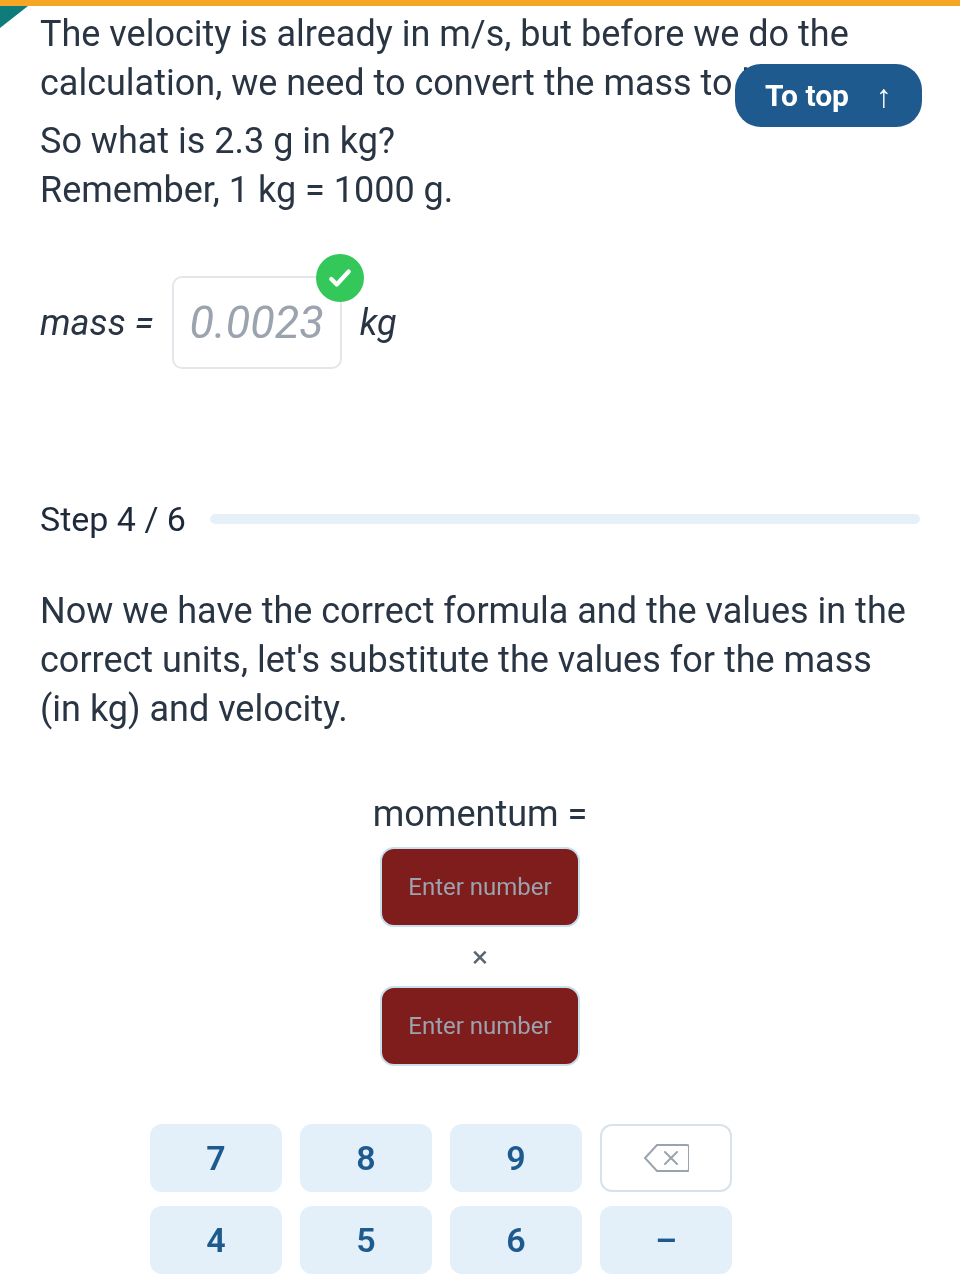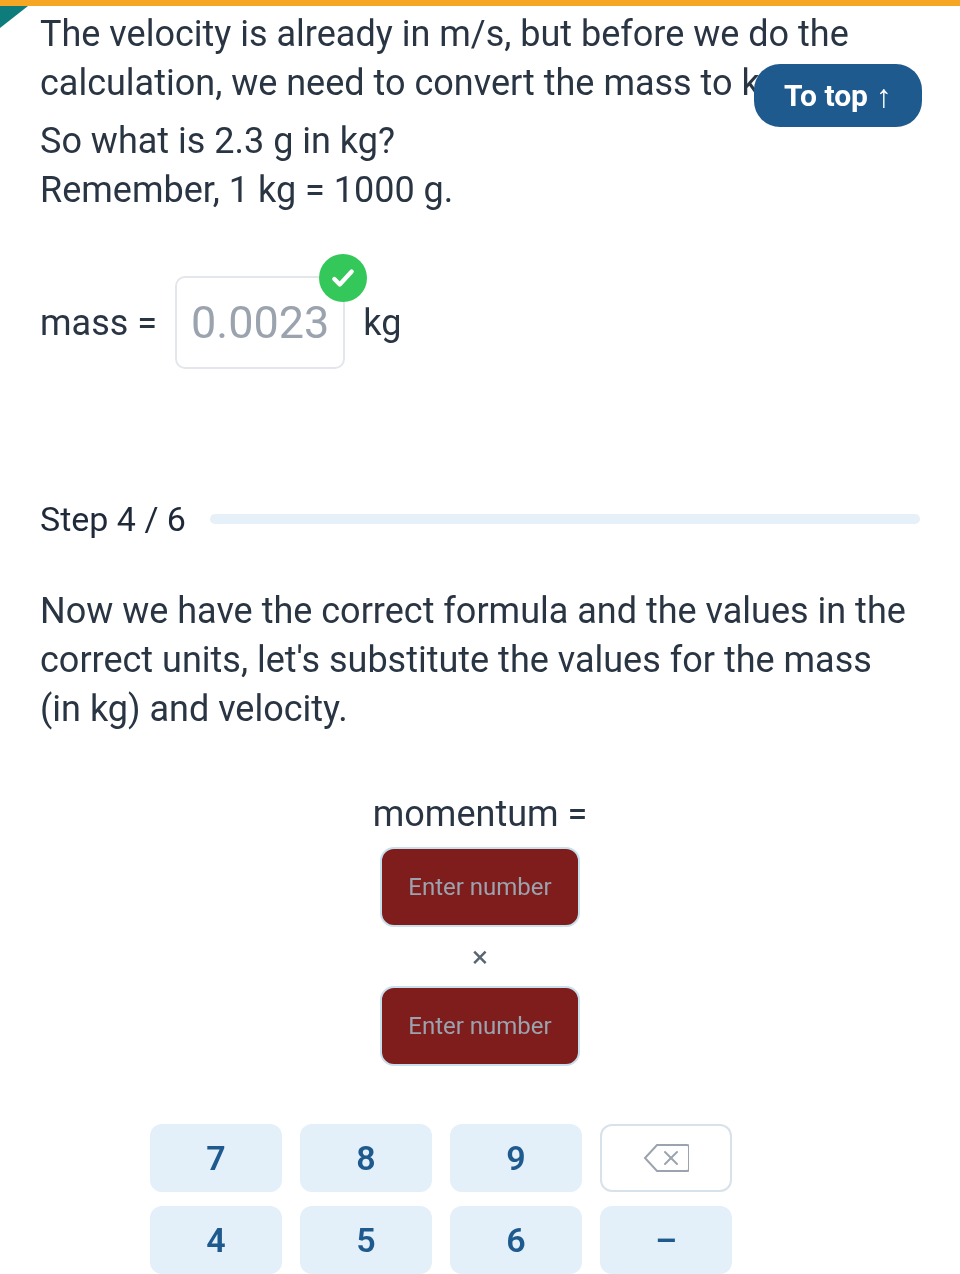--- a/index.html
+++ b/index.html
@@ -36,21 +36,21 @@
     top: 64px;
     right: 38px;
     background: #1e5a8e;
     color: #fff;
     font-weight: 700;
     font-size: 30px;
     padding: 14px 30px;
     border-radius: 26px;
     display: flex;
     align-items: center;
-    gap: 8px;
+    gap: 27px;
     cursor: pointer;
   }
   .to-top .arrow {
     font-size: 32px;
     font-weight: 700;
     line-height: 1;
   }
   .body-text {
     font-size: 36px;
     line-height: 1.35;
@@ -59,20 +59,21 @@
   }
   .block2 {
   }
   .input-row {
     margin-top: 62px;
     display: flex;
     align-items: center;
     font-size: 36px;
     color: #2a3544;
     gap: 18px;
+    font-style: italic;
   }
   .ans-box {
     position: relative;
     border: 2px solid #e3e7ec;
     border-radius: 10px;
     padding: 18px 14px;
     color: #9aa3ae;
     font-size: 45px;
     min-width: 170px;
     text-align: center;

